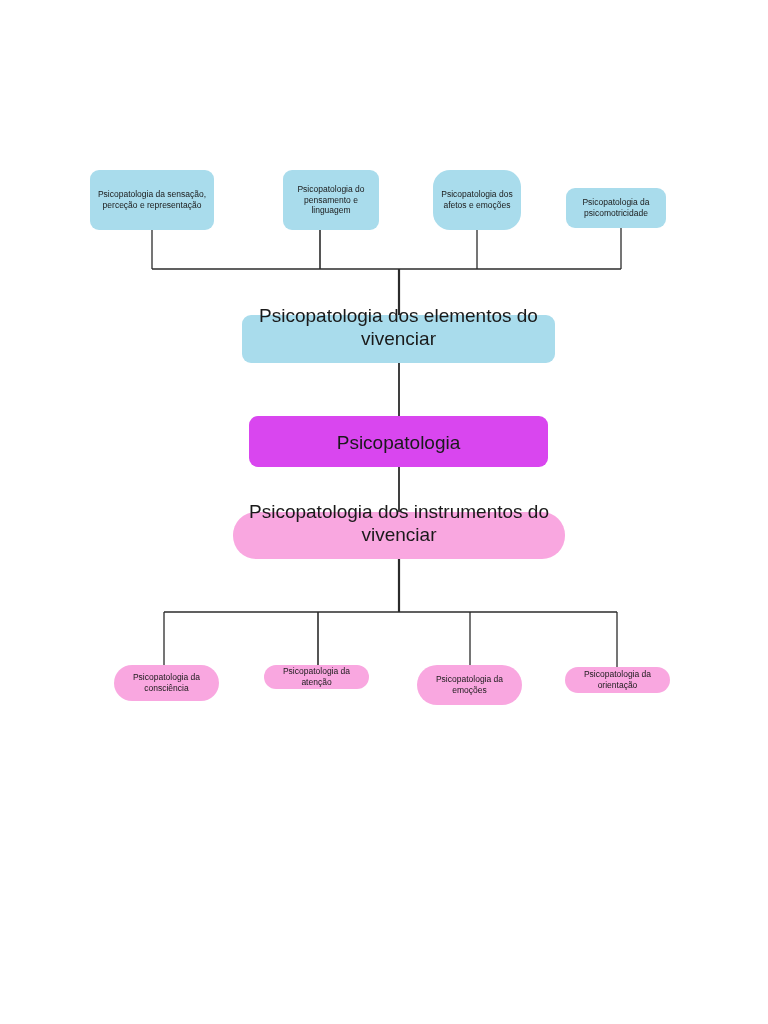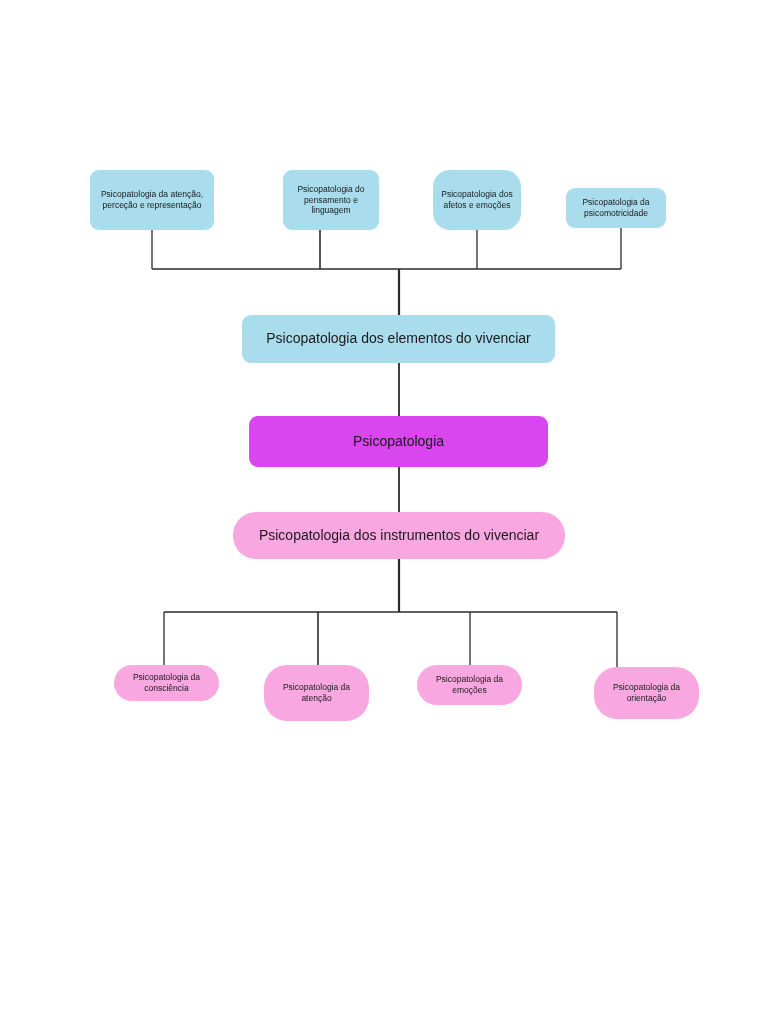--- a/index.html
+++ b/index.html
@@ -40,43 +40,44 @@
     line-height: 1.25;
     z-index: 2;
   }
   .leaf {
     border-radius: 9px;
     font-size: 8.5px;
     padding: 3px 5px;
   }
   .trunk {
     border-radius: 9px;
-    font-size: 14px;
-    padding: 1px 10px;
+    font-size: 19px;
+    padding: 12px 10px;
+    align-items: flex-end;
   }
   .blue  { background: #a9dcec; }
   .pink  { background: #f9a7e0; border-radius: 23px; }
   .yellow{ background: #d946ef; }
 
   
   #leaf-sensacao      { left: 90px;  top: 170px; width: 124px; height: 60px; }
   #leaf-pensamento    { left: 283px; top: 170px; width: 96px;  height: 60px; }
   #leaf-afetos        { left: 433px; top: 170px; width: 88px;  height: 60px; border-radius: 17px; }
   #leaf-psicomotricidade { left: 566px; top: 188px; width: 100px; height: 40px; }
 
   
   #node-elementos   { left: 242px; top: 315px; width: 313px; height: 48px; }
   #node-psicopatologia { left: 249px; top: 416px; width: 299px; height: 51px; }
   #node-instrumentos   { left: 233px; top: 512px; width: 332px; height: 47px; }
 
   
   #leaf-consciencia { left: 114px; top: 665px; width: 105px; height: 36px; }
-  #leaf-atencao     { left: 264px; top: 665px; width: 105px; height: 56px; }
+  #leaf-atencao     { left: 264px; top: 665px; width: 105px; height: 24px; }
   #leaf-memoria     { left: 417px; top: 665px; width: 105px; height: 40px; }
-  #leaf-orientacao  { left: 594px; top: 667px; width: 105px; height: 52px; justify-content: flex-end; }
+  #leaf-orientacao  { left: 565px; top: 667px; width: 105px; height: 26px; justify-content: flex-end; }
 </style>
 </head>
 <body>
 
 <div id="canvas">
 
   <svg class="connectors" viewBox="0 0 768 1024" width="768" height="1024" xmlns="http://www.w3.org/2000/svg">
 
     <line x1="152" y1="230" x2="152" y2="269" stroke="#2b2b2b" stroke-width="1.3"></line>
     <line x1="320" y1="230" x2="320" y2="269" stroke="#2b2b2b" stroke-width="1.6"></line>
@@ -93,21 +94,21 @@
 
     <line x1="399" y1="559" x2="399" y2="612" stroke="#2b2b2b" stroke-width="2.2"></line>
     <line x1="164" y1="612" x2="617" y2="612" stroke="#2b2b2b" stroke-width="1.3"></line>
     <line x1="164" y1="612" x2="164" y2="665" stroke="#2b2b2b" stroke-width="1.3"></line>
     <line x1="318" y1="612" x2="318" y2="665" stroke="#2b2b2b" stroke-width="1.6"></line>
     <line x1="470" y1="612" x2="470" y2="665" stroke="#2b2b2b" stroke-width="1.3"></line>
     <line x1="617" y1="612" x2="617" y2="667" stroke="#2b2b2b" stroke-width="1.3"></line>
   </svg>
 
   <div class="node leaf blue" id="leaf-sensacao">
-    <span>Psicopatologia da atenção, perceção e representação</span>
+    <span>Psicopatologia da sensação, perceção e representação</span>
   </div>
   <div class="node leaf blue" id="leaf-pensamento">
     <span>Psicopatologia do pensamento e linguagem</span>
   </div>
   <div class="node leaf blue" id="leaf-afetos">
     <span>Psicopatologia dos afetos e emoções</span>
   </div>
   <div class="node leaf blue" id="leaf-psicomotricidade">
     <span>Psicopatologia da psicomotricidade</span>
   </div>

